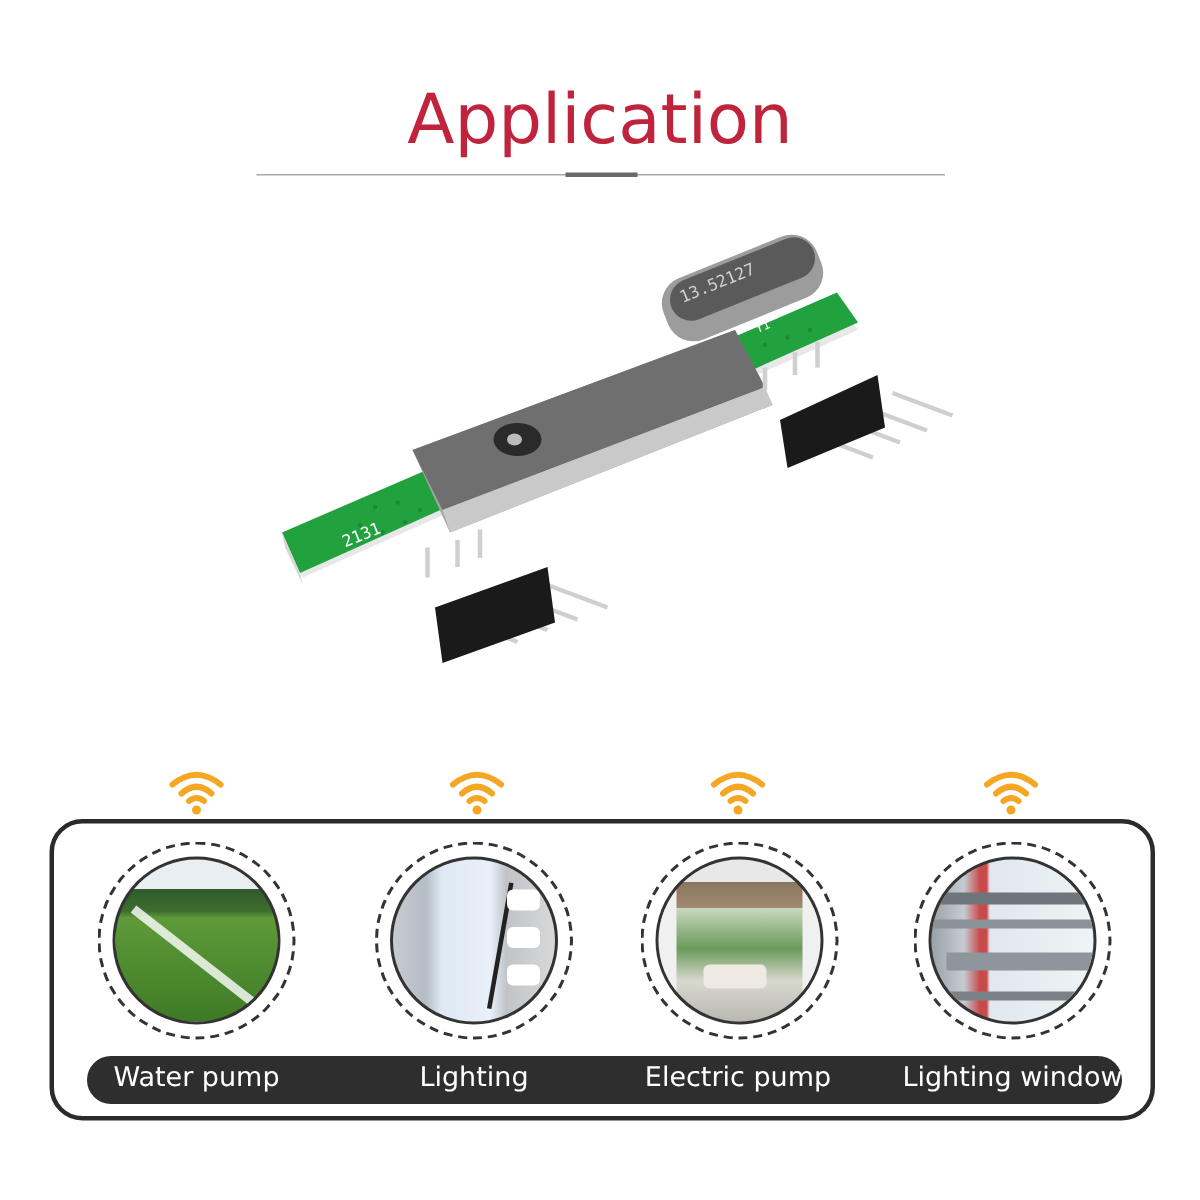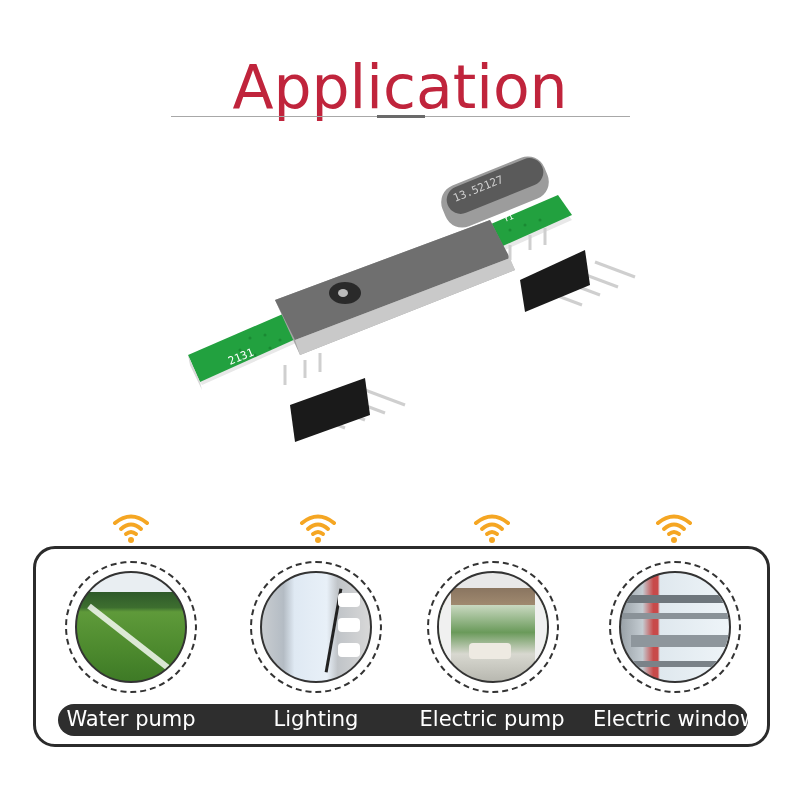--- a/index.html
+++ b/index.html
@@ -3,21 +3,21 @@
 <meta charset="utf-8">
 <style>
   html, body { margin: 0; padding: 0; }
   body {
     width: 800px; height: 800px; background: #ffffff;
     position: relative; overflow: hidden;
     font-family: "Liberation Sans", "DejaVu Sans", sans-serif;
   }
   .title {
     position: absolute; left: 0; right: 0; top: 52px;
-    text-align: center; font-size: 60px; color: #c0243c;
+    text-align: center; font-size: 46px; color: #c0243c;
     font-family: "DejaVu Sans", sans-serif; letter-spacing: 0px;
   }
   .rule {
     position: absolute; left: 171px; width: 459px; top: 116px; height: 1px;
     background: #a8a8a8;
   }
   .rule-accent {
     position: absolute; left: 377px; width: 48px; top: 115px; height: 3px;
     background: #6a6a6a;
   }
@@ -35,21 +35,21 @@
   }
   .pic {
     position: absolute; left: 10px; top: 10px; width: 112px; height: 112px;
     border-radius: 50%; overflow: hidden; border: 2px solid #333; box-sizing: border-box;
   }
   .label-bar {
     position: absolute; left: 58px; top: 704px; width: 690px; height: 32px;
     background: #2e2e2e; border-radius: 16px;
   }
   .label {
-    position: absolute; top: 706px; color: #ffffff; font-size: 21px;
+    position: absolute; top: 706px; color: #ffffff; font-size: 18px;
     font-family: "DejaVu Sans", sans-serif; white-space: nowrap;
     transform: translateX(-50%); line-height: 26px;
   }
 </style>
 </head>
 <body>
 
 <div class="title">Application</div>
 <div class="rule"></div>
 <div class="rule-accent"></div>
@@ -175,13 +175,13 @@
     <div style="position:absolute;left:0;top:40px;width:112px;height:6px;background:#8a9298;"></div>
     <div style="position:absolute;left:10px;top:62px;width:100px;height:12px;background:#8e969c;"></div>
     <div style="position:absolute;left:0;top:88px;width:112px;height:6px;background:#7a8288;"></div>
   </div>
 </div>
 
 <div class="label-bar"></div>
 <span class="label" style="left:131px">Water pump</span>
 <span class="label" style="left:316px">Lighting</span>
 <span class="label" style="left:492px">Electric pump</span>
-<span class="label" style="left:675px">Electric window</span>
+<span class="label" style="left:675px">Lighting window</span>
 
 </body></html>

